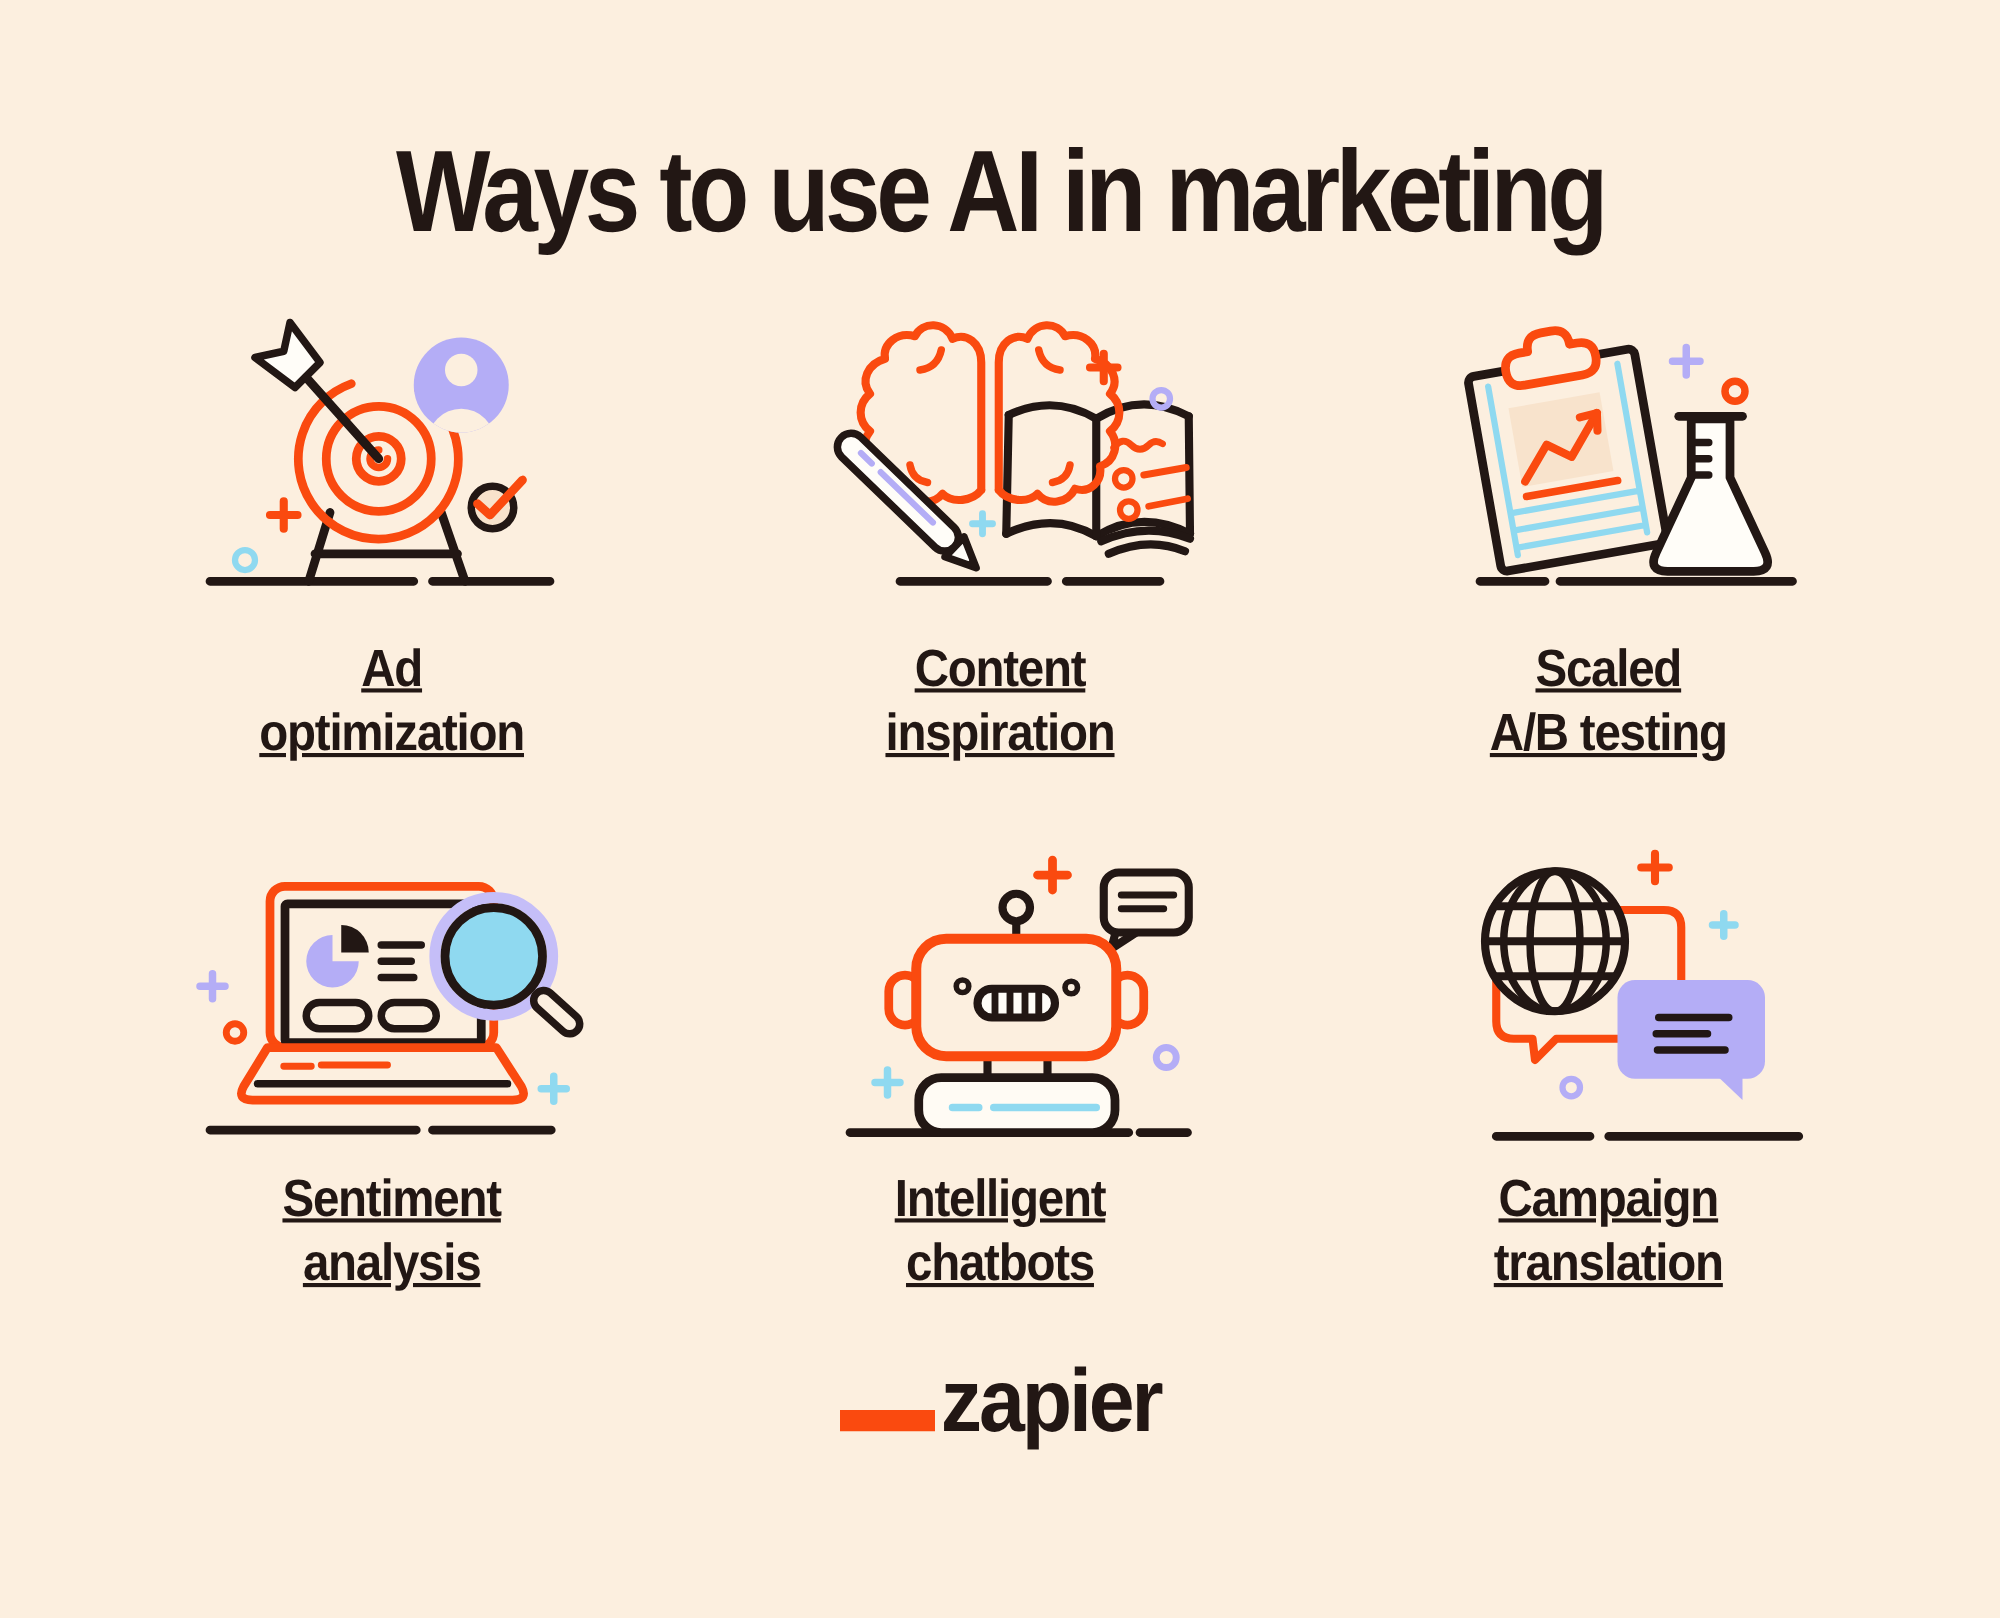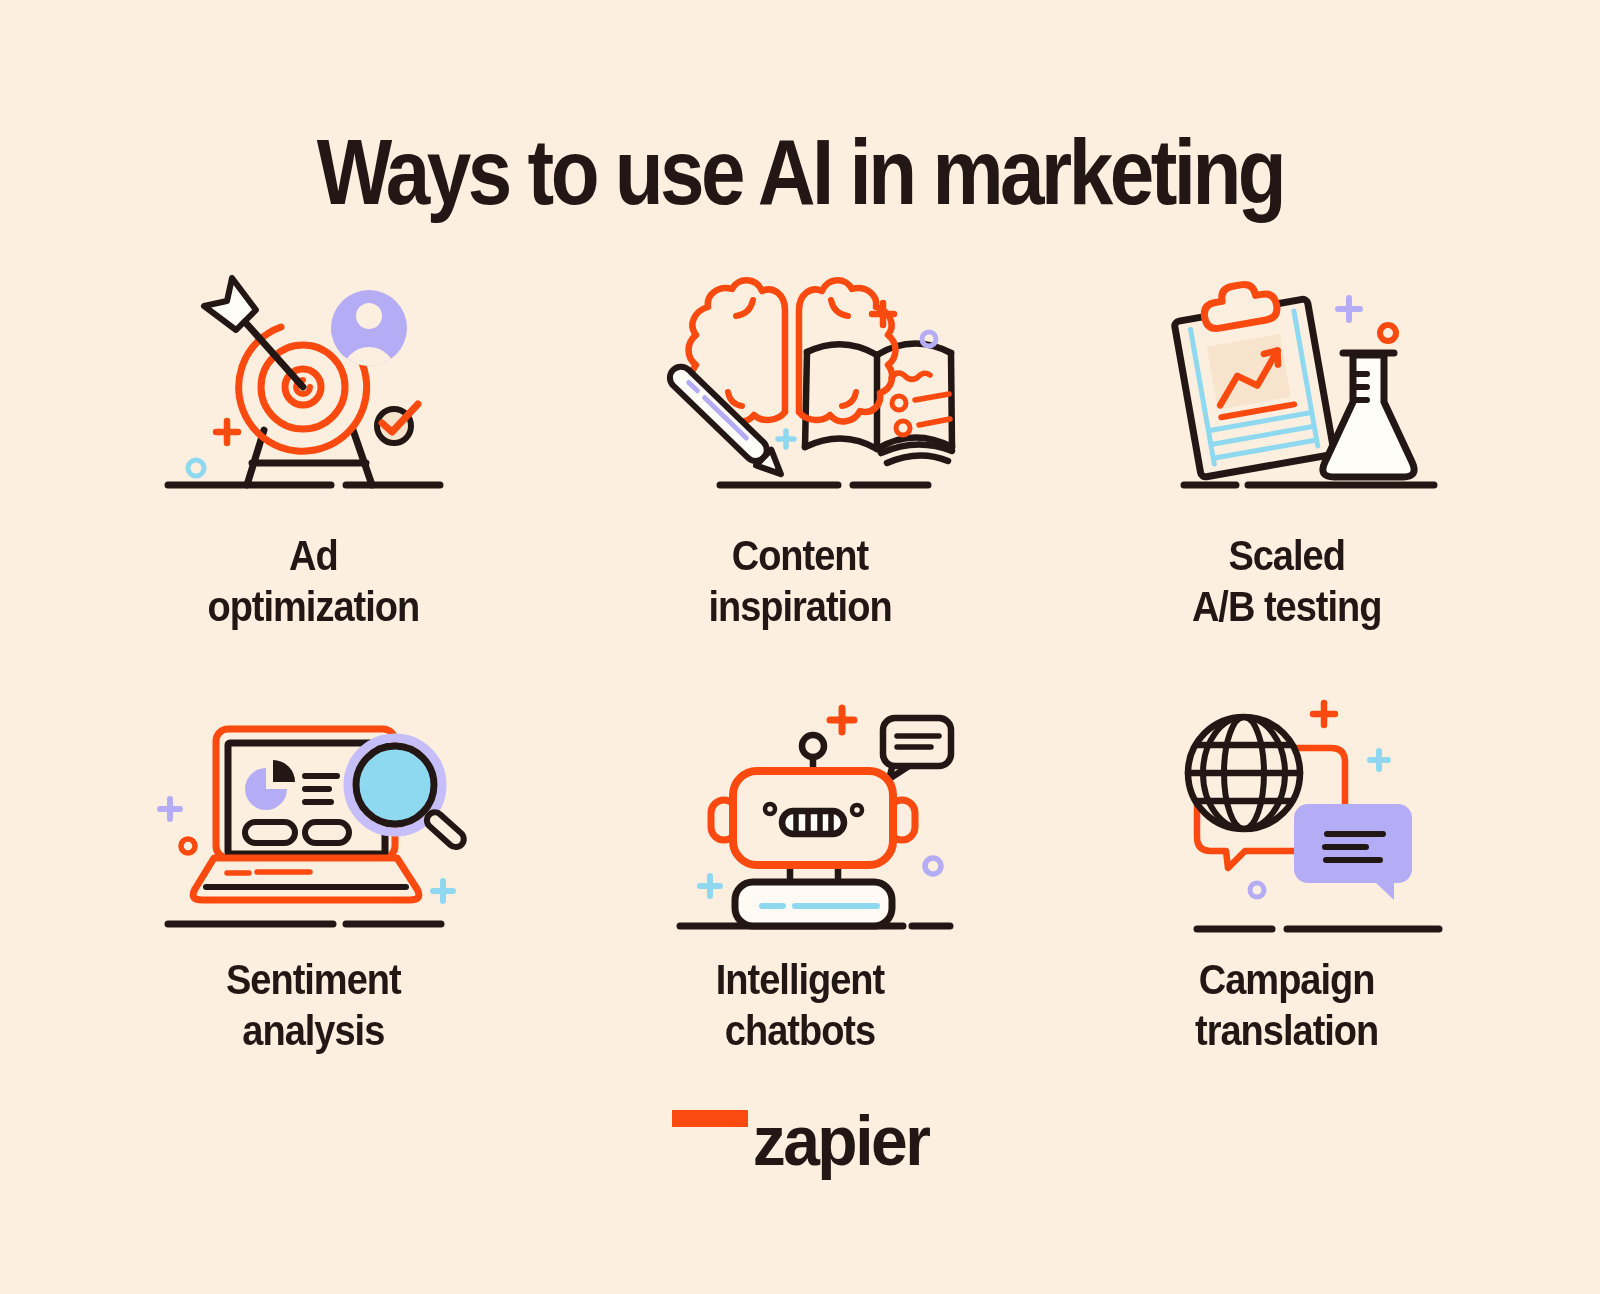--- a/index.html
+++ b/index.html
@@ -6,40 +6,40 @@
     --bg:#FCEFDF; --orange:#FA4A0F; --ink:#221714; --purple:#B4ADF6;
     --sky:#8FD9F0; --peach:#F8E3CC; --creamwhite:#FFFDF8;
   }
   *{box-sizing:border-box;}
   html,body{margin:0;padding:0;}
   body{
     width:1600px;height:1294px;background:var(--bg);
     font-family:"Liberation Sans",sans-serif;color:var(--ink);
     overflow:hidden;
   }
-  .poster{width:1600px;height:1022px;position:relative;margin-top:20px;}
+  .poster{width:1600px;height:1022px;position:relative;}
   .title{
     margin:0;padding-top:86px;text-align:center;
     font-size:80px;font-weight:bold;letter-spacing:-3.5px;
     transform:scaleY(1.16);transform-origin:center top;
   }
   .grid{
     width:1460px;margin:52px auto 0;
     display:grid;grid-template-columns:repeat(3,1fr);
     row-gap:50px;
   }
-  .card{display:flex;flex-direction:column;align-items:center;}
+  .card{display:flex;flex-direction:column;align-items:center;text-decoration:underline;}
   .icon-wrap{height:262px;display:flex;align-items:flex-end;justify-content:center;}
   .label{
     margin-top:18px;text-align:center;
     font-size:38px;font-weight:bold;letter-spacing:-1px;line-height:1.24;
     transform:scaleY(1.1);transform-origin:center top;
   }
   .footer{
-    margin-top:62px;display:flex;justify-content:center;align-items:flex-start;
+    margin-top:62px;display:flex;justify-content:center;align-items:flex-end;
   }
   .logo-underscore{
     width:76px;height:17px;background:var(--orange);
     display:inline-block;margin:0 5px 11px 0;
   }
   .logo-text{
     font-size:66px;font-weight:bold;letter-spacing:-2.5px;line-height:1;
     display:inline-block;transform:scaleY(1.08);transform-origin:center bottom;
   }
   svg{display:block;}

